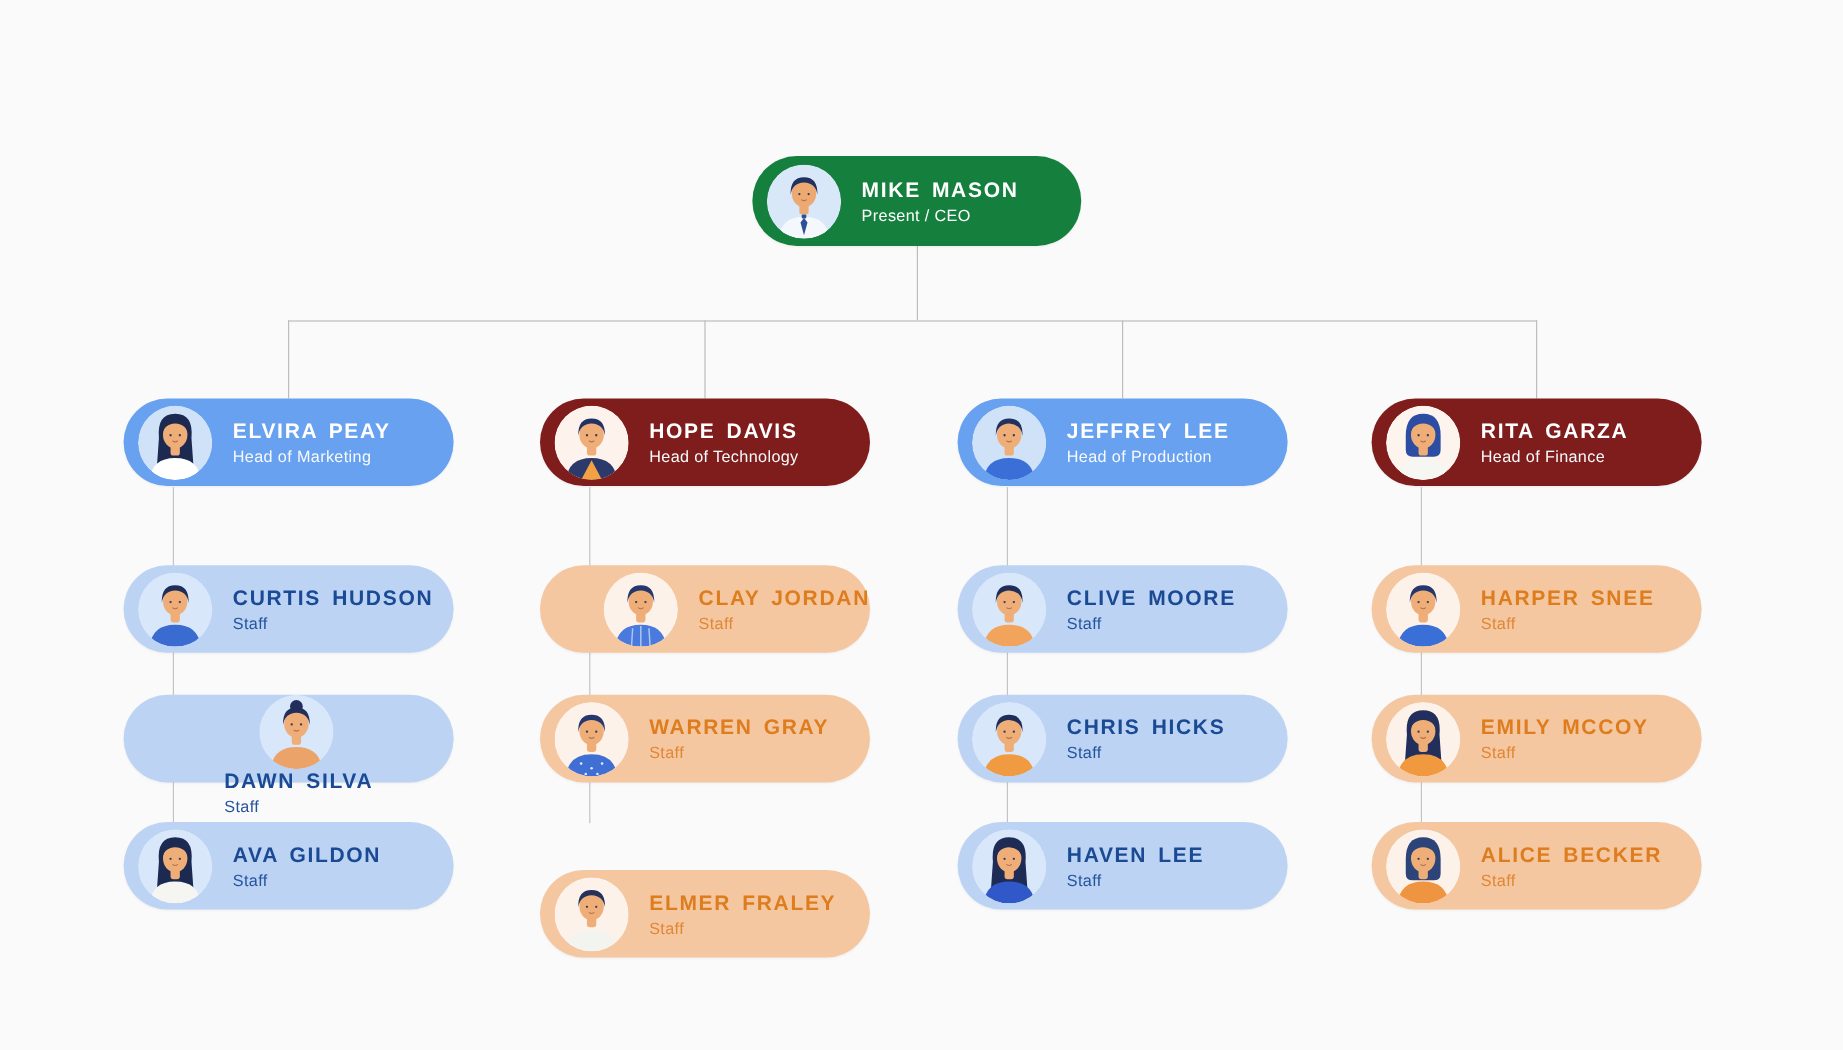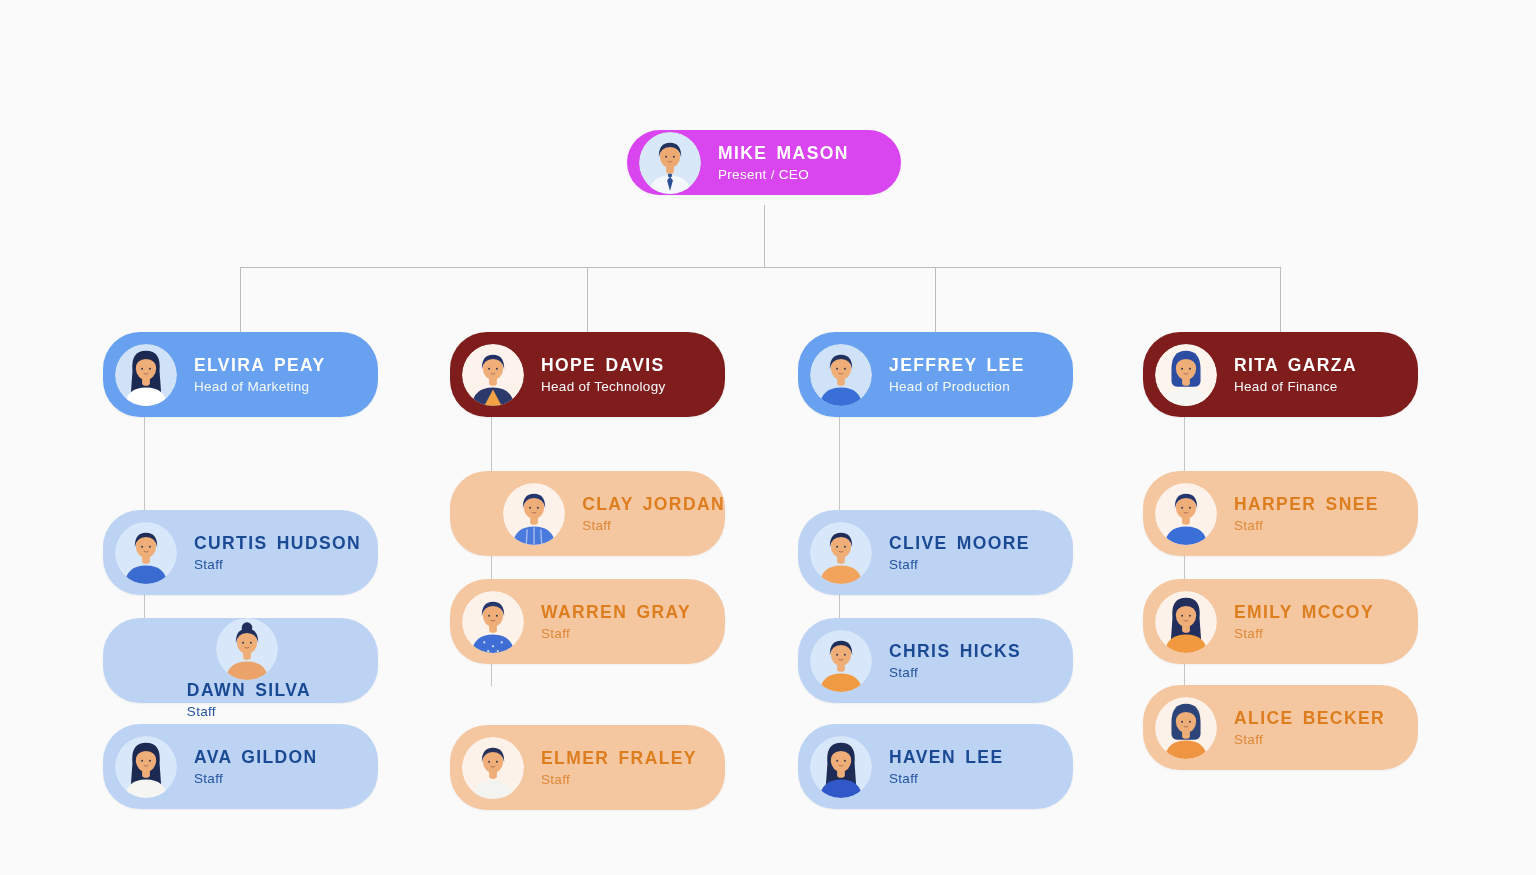--- a/index.html
+++ b/index.html
@@ -8,36 +8,36 @@
     position:relative;width:1536px;height:875px;overflow:hidden;
     background:#fafafb;
     font-family:"Liberation Sans", sans-serif;
   }
   .line{position:absolute;background:#bdbdbd;z-index:0;}
   .vline{width:1px;}
   .hline{height:1px;}
   .spine{position:absolute;width:1px;background:#c4c4c4;z-index:0;}
   .card{
     position:absolute;z-index:1;display:flex;align-items:center;
-    width:275px;height:85px;border-radius:37px;
+    width:275px;height:73px;border-radius:37px;
     box-shadow:0 1px 2px rgba(0,0,0,0.05);
   }
   .card .avatar{flex:0 0 62px;width:62px;height:62px;margin-left:12px;border-radius:50%;overflow:hidden;}
   .card .avatar svg{display:block;}
   .card .txt{display:flex;flex-direction:column;margin-left:17px;min-width:0;}
   .card .nm{font-weight:700;font-size:17.5px;letter-spacing:1.4px;word-spacing:3px;white-space:nowrap;}
   .card .ttl{font-size:13.5px;margin-top:3px;letter-spacing:0.3px;}
   
-  .ceo{width:274px;height:65px;background:#d946ef;}
+  .ceo{width:274px;height:75px;background:#15803d;}
   .ceo .nm,.ceo .ttl{color:#ffffff;}
   .head-blue{background:#68a1ef;}
   .head-orange{background:#7f1d1d;}
   .head-blue .nm,.head-orange .nm{color:#ffffff;}
   .head-blue .ttl,.head-orange .ttl{color:#f7fafc;}
-  .staff-blue{background:#bcd3f4;margin-top:39px;}
+  .staff-blue{background:#bcd3f4;}
   .staff-blue .nm{color:#1b4a94;}
   .staff-blue .ttl{color:#24549e;}
   .staff-orange{background:#f5c7a1;}
   .staff-orange .nm{color:#dd7d1e;}
   .staff-orange .ttl{color:#df8734;}
 </style>
 </head>
 <body>
 
 <div id="canvas">

